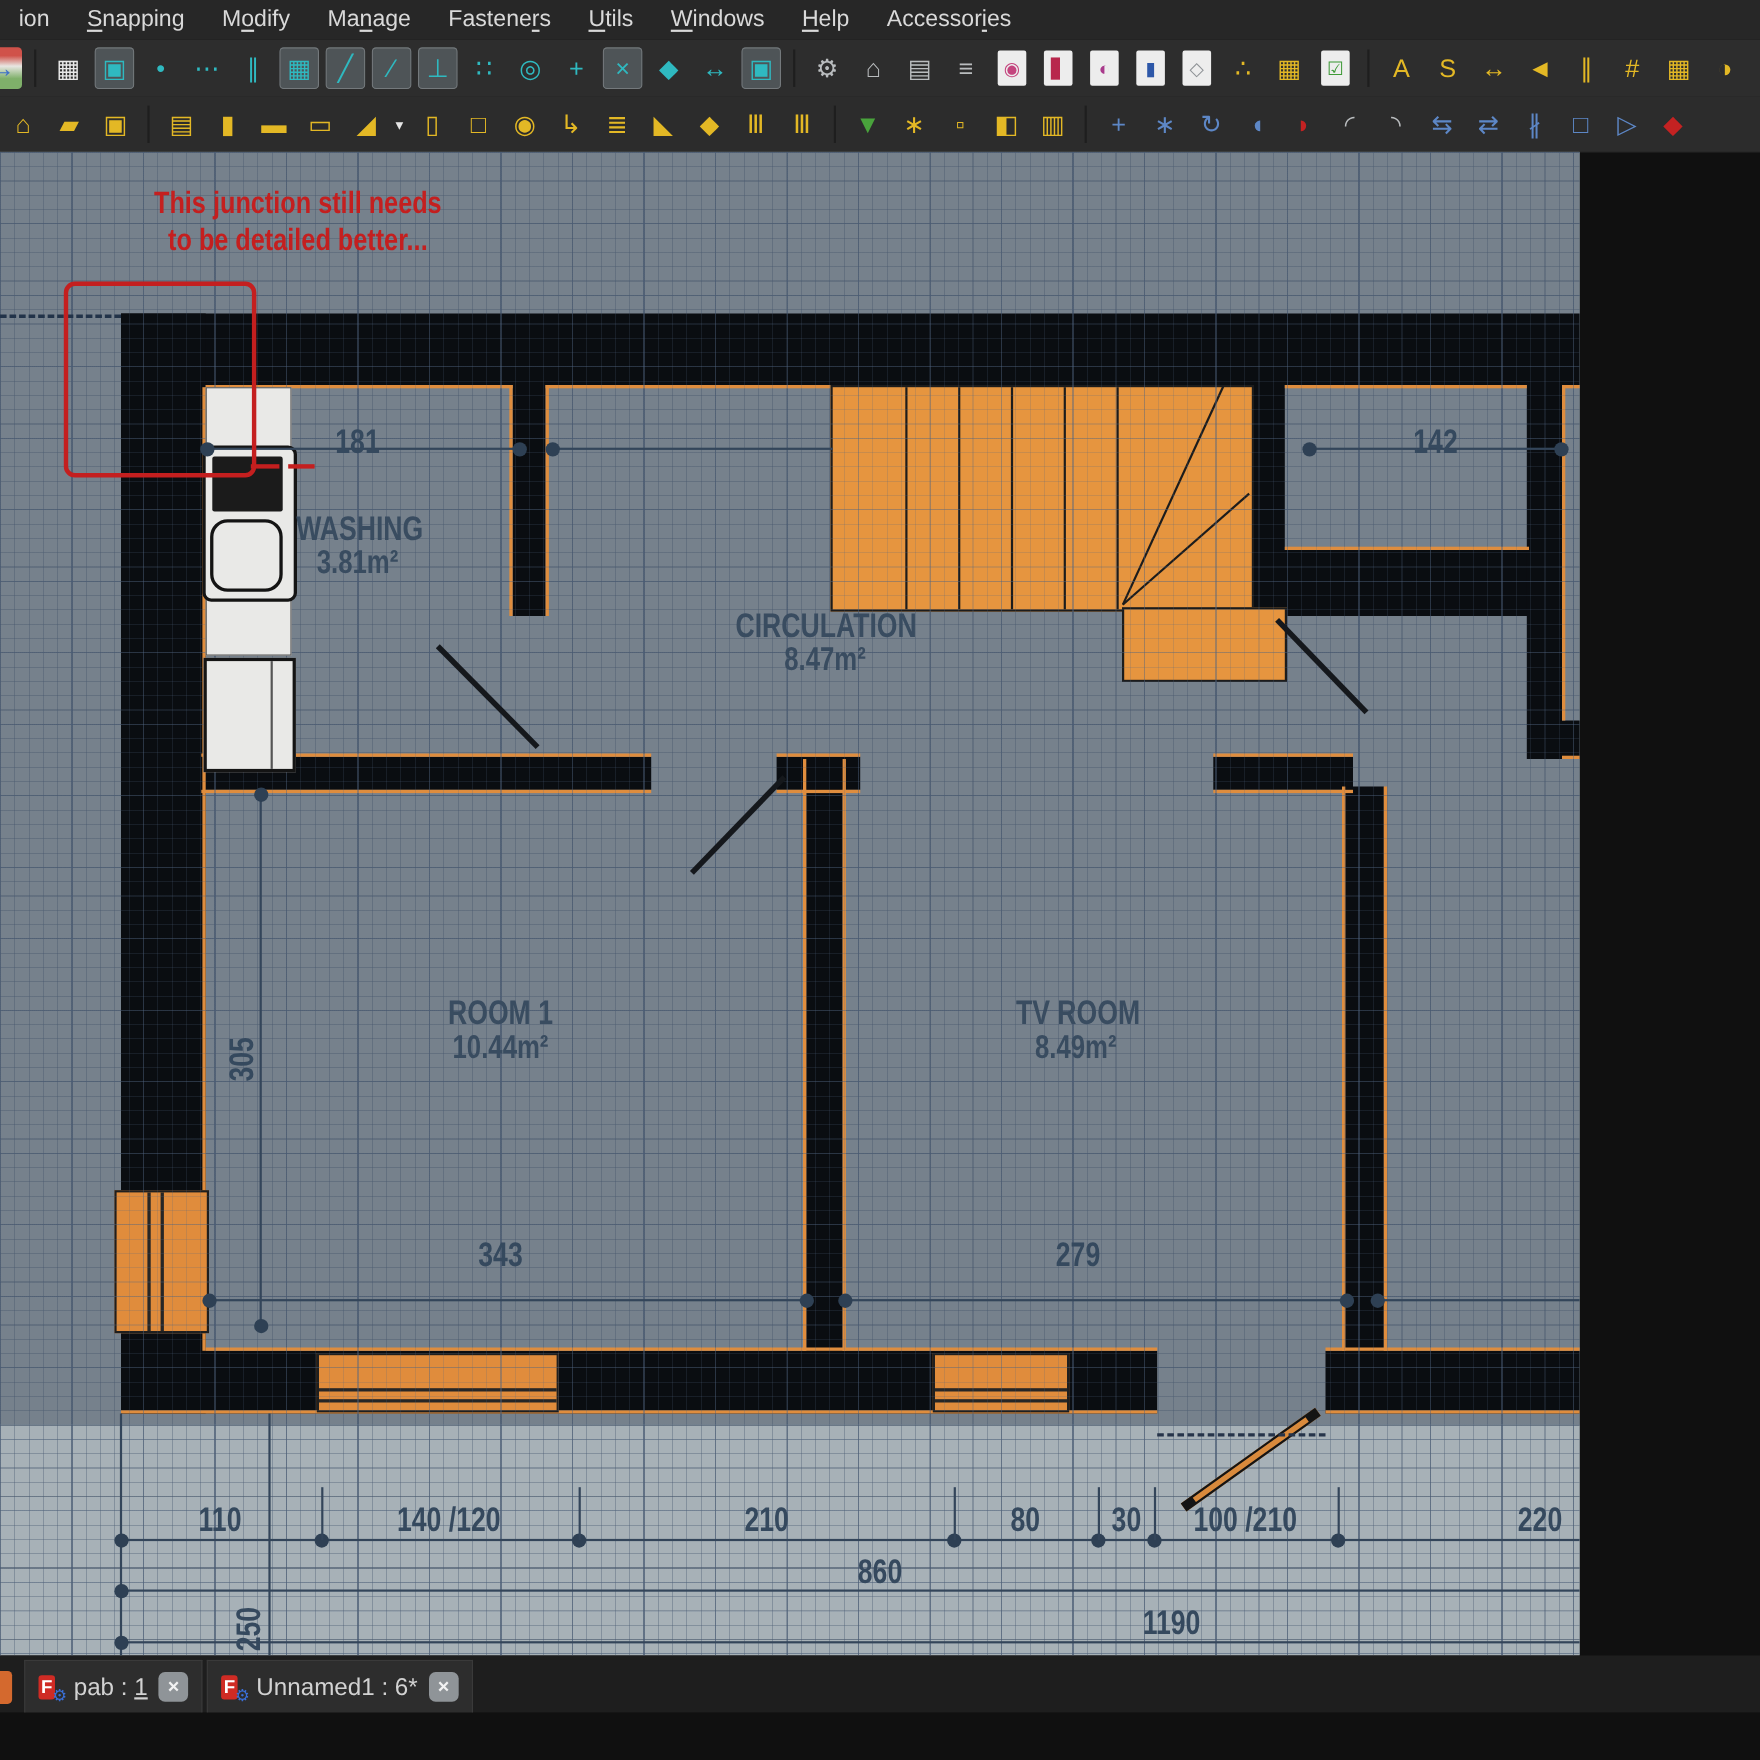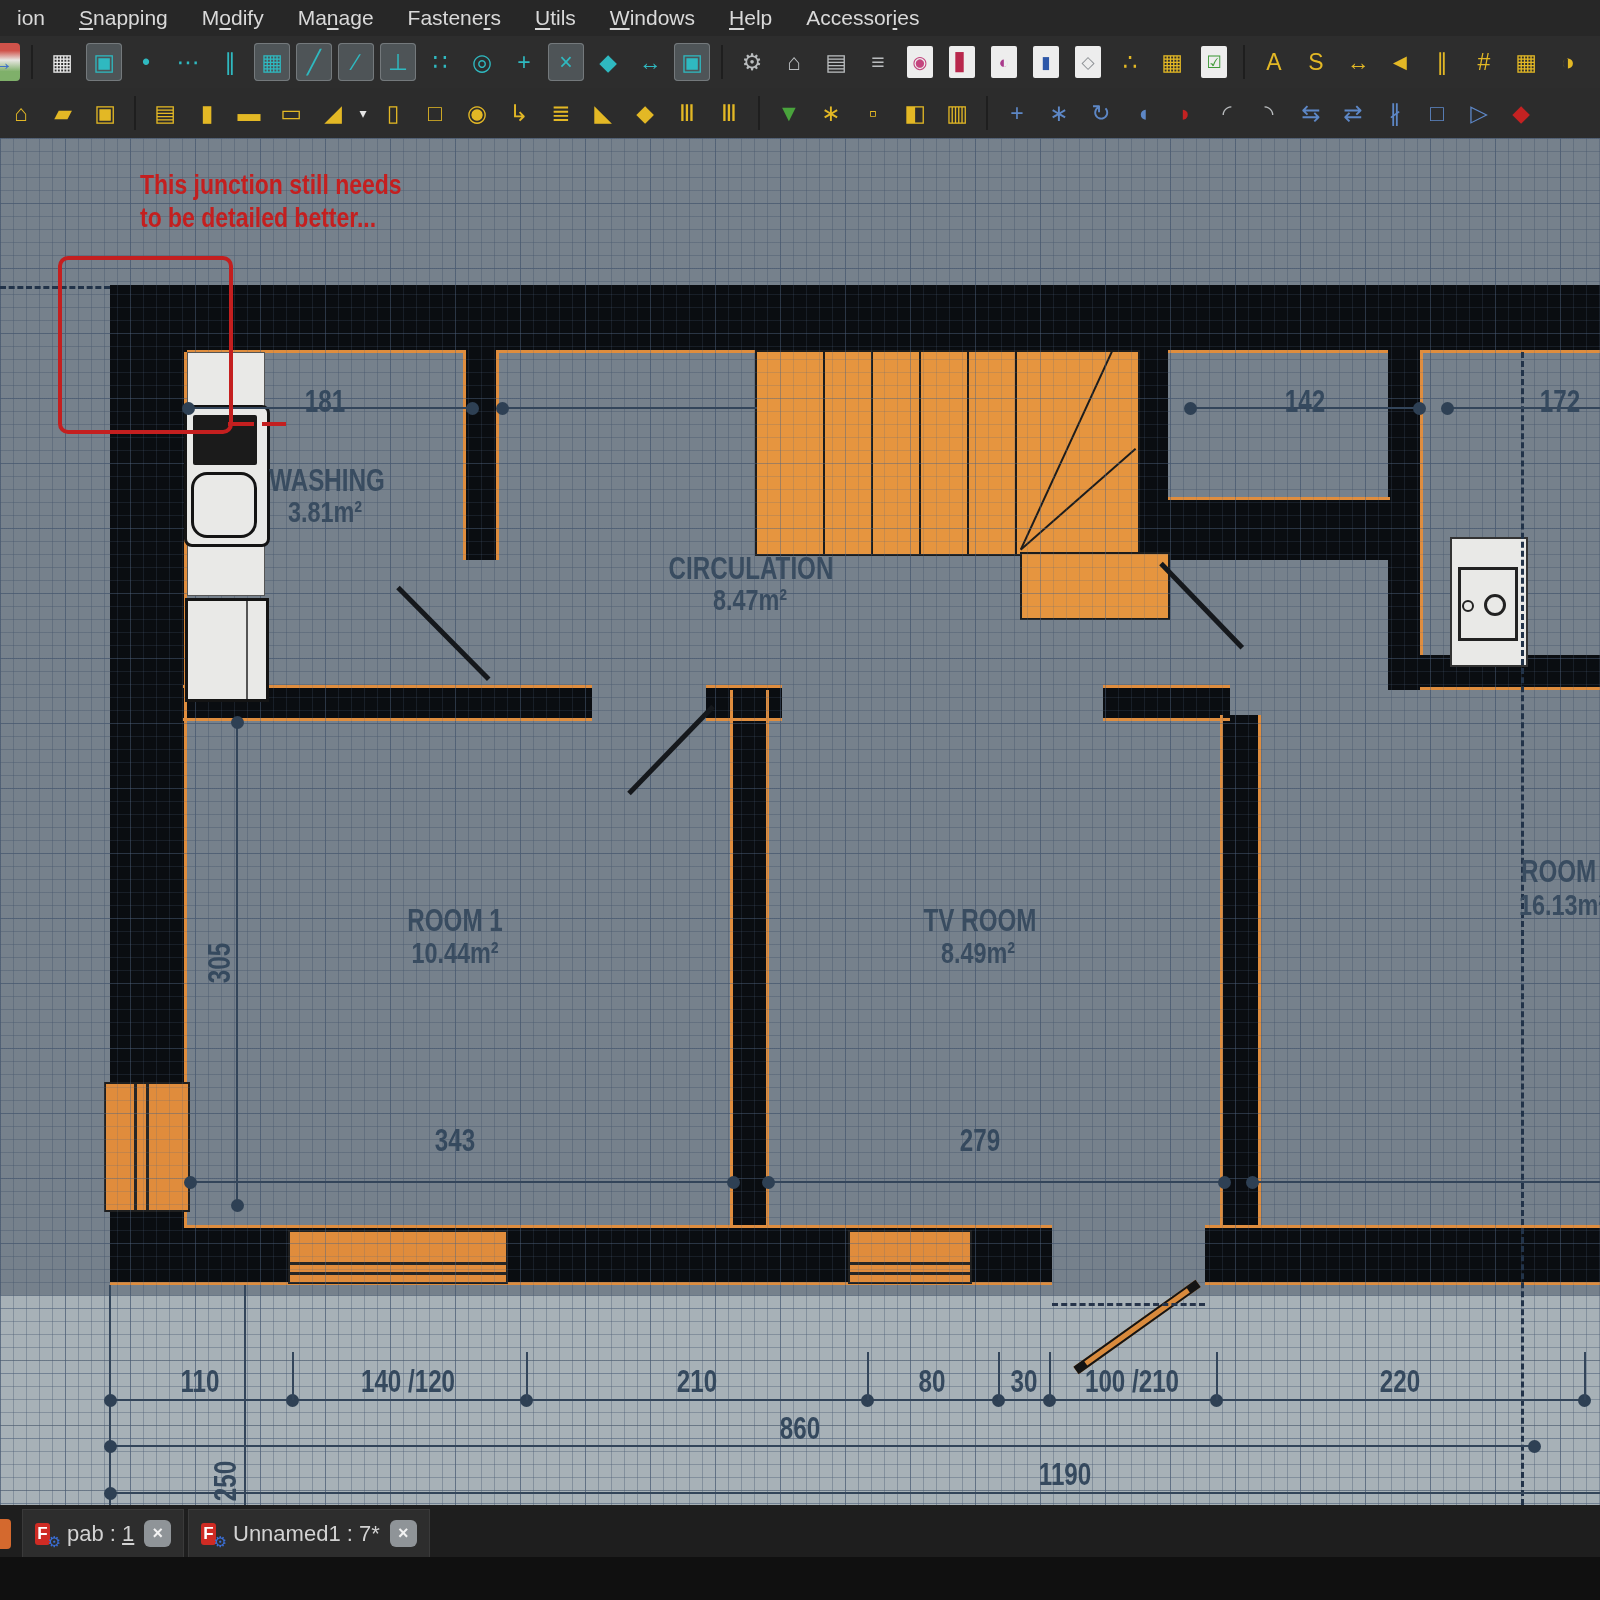--- a/index.html
+++ b/index.html
@@ -33,21 +33,21 @@
   .tbtn.doc.bluec .glyph{color:#2d57a8;}
   .tbtn.doc.grayc .glyph{color:#8e9296;}
   .tbtn.doc.greenc .glyph{color:#3f9a38;}
   .tbtn.drop{width:18px;margin:0;}
   .tbtn.drop .glyph{color:#e6e6e6;font-size:14px;}
   .tbtn.partial-left{margin-left:-16px;background:linear-gradient(180deg,#d0524a 20%,#e8e6e2 45%,#7fb06a 75%);}
   .tbtn.partial-left .glyph{color:#3f71c8;font-weight:bold;}
   .tbtn.partial-right{margin-right:-20px;}
   .tsep{width:2px;height:34px;background:#1e1e1e;margin:0 8px;flex:0 0 auto;}
   
-  #canvas{position:absolute;left:0;top:138px;width:1600px;height:1367px;overflow:hidden;background:#77828d;}
+  #canvas{position:absolute;left:0;top:138px;width:1436px;height:1367px;overflow:hidden;background:#77828d;text-align:center;}
   .zone-upper{left:0;top:0;width:1600px;height:1157px;
     background-color:#76818c;background-image:
     repeating-linear-gradient(to right,rgba(24,36,54,.15) 0 1px,transparent 1px 13px),
     repeating-linear-gradient(to bottom,rgba(24,36,54,.15) 0 1px,transparent 1px 13px),
     repeating-linear-gradient(to right,rgba(24,36,54,.25) 0 1px,transparent 1px 65px),
     repeating-linear-gradient(to bottom,rgba(24,36,54,.25) 0 1px,transparent 1px 65px);}
   .zone-lower{left:0;top:1157px;width:1600px;height:210px;
     background-color:#a7b1b7;background-image:
     repeating-linear-gradient(to right,rgba(40,55,75,.18) 0 1px,transparent 1px 13px),
     repeating-linear-gradient(to bottom,rgba(40,55,75,.18) 0 1px,transparent 1px 13px),
@@ -513,17 +513,17 @@
         <span class="gear">⚙</span>
       </span>
     <span><span>pab : </span><u>1</u></span>
     <span class="tabclose">×</span>
   </div>
   <div class="mditab" style="left:188px;">
     <span class="fcicon">
         <span class="f">F</span>
         <span class="gear">⚙</span>
       </span>
-    <span><span>Unnamed1 : 7*</span><u></u></span>
+    <span><span>Unnamed1 : 6*</span><u></u></span>
     <span class="tabclose">×</span>
   </div>
 </div>
 <div id="statusstrip"></div>
 
 </body></html>

